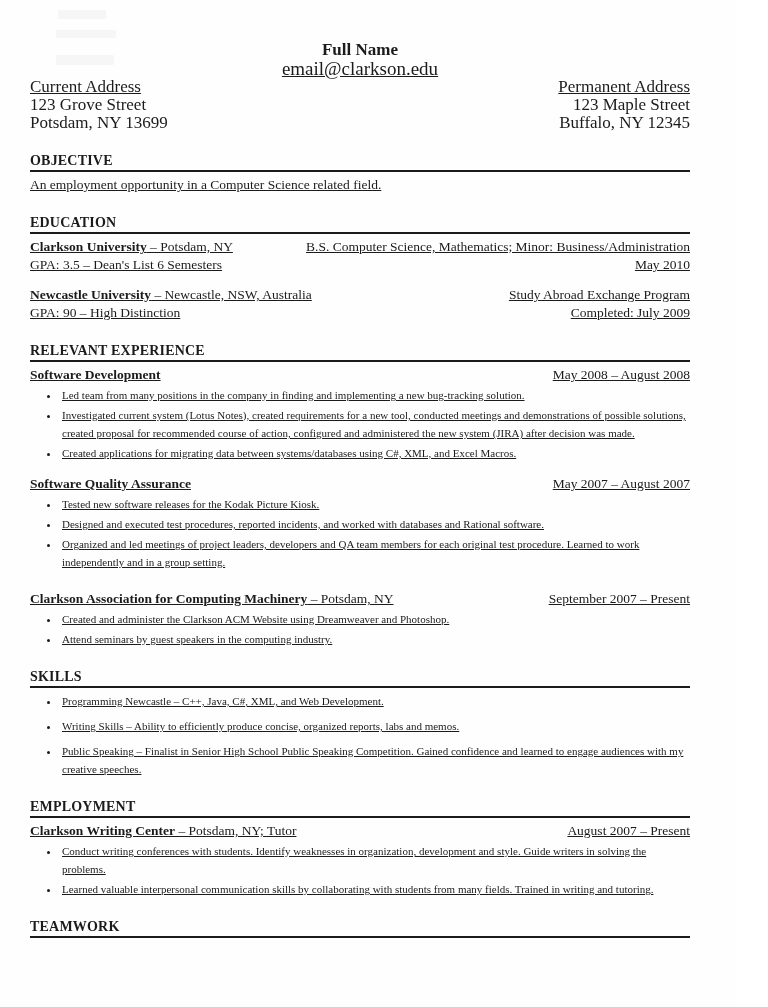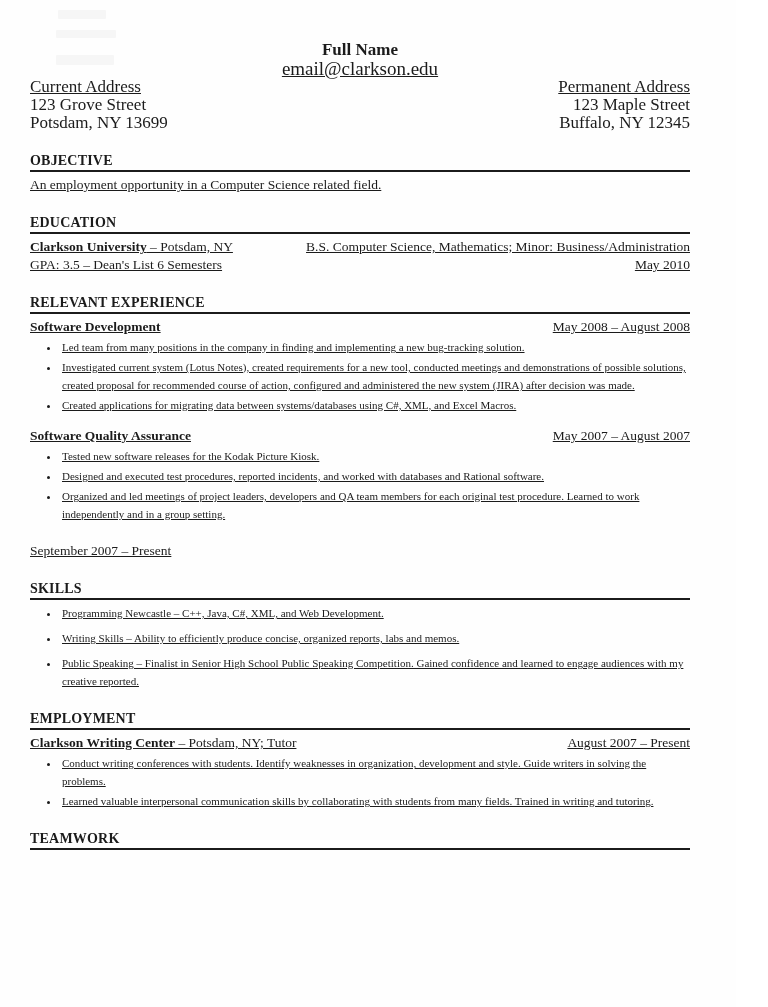--- a/index.html
+++ b/index.html
@@ -118,20 +118,30 @@
       <div class="edu-entry">
         <div class="row">
           <span class="left"><span class="bold">Clarkson University</span><span> – Potsdam, NY</span></span>
           <span class="right">B.S. Computer Science, Mathematics; Minor: Business/Administration</span>
         </div>
         <div class="row">
           <span class="left">GPA: 3.5 – Dean's List 6 Semesters</span>
           <span class="right">May 2010</span>
         </div>
       </div>
+      <div class="edu-entry">
+        <div class="row">
+          <span class="left"><span class="bold">Newcastle University</span><span> – Newcastle, NSW, Australia</span></span>
+          <span class="right">Study Abroad Exchange Program</span>
+        </div>
+        <div class="row">
+          <span class="left">GPA: 90 – High Distinction</span>
+          <span class="right">Completed: July 2009</span>
+        </div>
+      </div>
     </div>
   </div>
 
   <div class="section">
     <div class="section-heading">RELEVANT EXPERIENCE</div>
     <div class="section-body">
 
       <div class="row">
         <span class="left bold">Software Development</span>
         <span class="right">May 2008 – August 2008</span>
@@ -149,33 +159,38 @@
         </div>
         <ul class="bullets">
           <li>Tested new software releases for the Kodak Picture Kiosk.</li>
           <li>Designed and executed test procedures, reported incidents, and worked with databases and Rational software.</li>
           <li>Organized and led meetings of project leaders, developers and QA team members for each original test procedure. Learned to work independently and in a group setting.</li>
         </ul>
       </div>
 
       <div class="org-block">
         <div class="row">
+          <span class="left"><span class="bold">Clarkson Association for Computing Machinery</span><span> – Potsdam, NY</span></span>
           <span class="right">September 2007 – Present</span>
         </div>
+        <ul class="bullets">
+          <li>Created and administer the Clarkson ACM Website using Dreamweaver and Photoshop.</li>
+          <li>Attend seminars by guest speakers in the computing industry.</li>
+        </ul>
       </div>
     </div>
   </div>
 
   <div class="section">
     <div class="section-heading">SKILLS</div>
     <div class="section-body">
       <ul class="bullets spaced">
         <li>Programming Newcastle – C++, Java, C#, XML, and Web Development.</li>
         <li>Writing Skills – Ability to efficiently produce concise, organized reports, labs and memos.</li>
-        <li>Public Speaking – Finalist in Senior High School Public Speaking Competition. Gained confidence and learned to engage audiences with my creative reported.</li>
+        <li>Public Speaking – Finalist in Senior High School Public Speaking Competition. Gained confidence and learned to engage audiences with my creative speeches.</li>
       </ul>
     </div>
   </div>
 
   <div class="section">
     <div class="section-heading">EMPLOYMENT</div>
     <div class="section-body">
       <div class="row">
         <span class="left"><span class="bold">Clarkson Writing Center</span><span> – Potsdam, NY; Tutor</span></span>
         <span class="right">August 2007 – Present</span>

